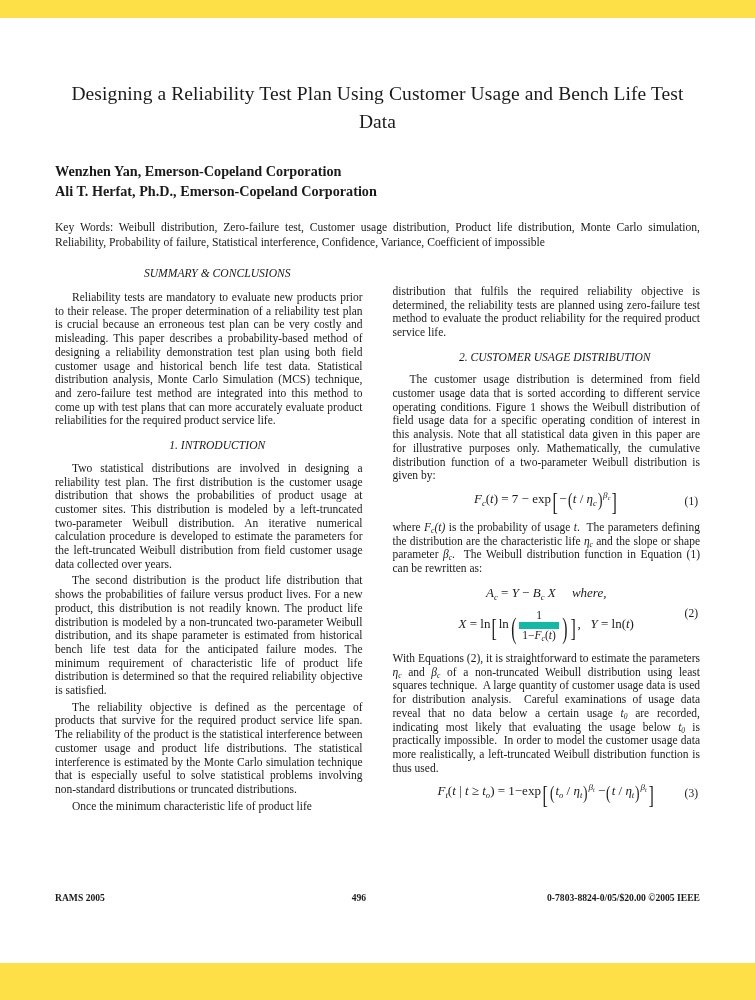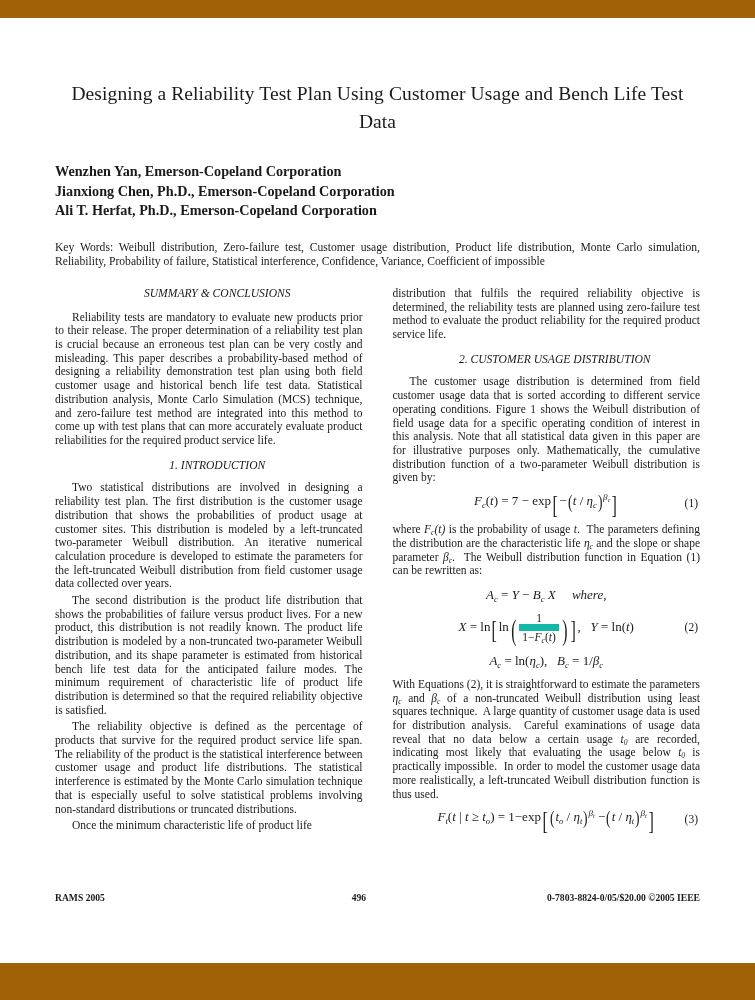--- a/index.html
+++ b/index.html
@@ -4,21 +4,21 @@
 <style>
   html, body {
     margin: 0;
     padding: 0;
     background: #ffffff;
   }
   .page {
     position: relative;
     width: 755px;
     height: 1000px;
-    background: #a16207;
+    background: #fde047;
     font-family: "Liberation Serif", "DejaVu Serif", serif;
     color: #1a1a1a;
     overflow: hidden;
     box-sizing: border-box;
   }
   .sheet {
     position: absolute;
     left: 0;
     top: 18px;
     width: 755px;
@@ -59,20 +59,21 @@
     line-height: 14.6px;
     text-align: justify;
     text-justify: inter-word;
   }
 
   
   .columns {
     margin-top: 17px;
     display: flex;
     gap: 30px;
+    align-items: flex-end;
   }
   .col {
     width: 308px;
     font-size: 11.5px;
     line-height: 13.7px;
     text-align: justify;
     text-justify: inter-word;
   }
   .col p {
     margin: 0;
@@ -175,21 +176,20 @@
 
 <div class="page">
   <div class="sheet"></div>
 
   <div class="content">
 
     <div class="title">Designing a Reliability Test Plan Using Customer Usage and Bench Life Test Data</div>
 
     <div class="authors">
       <div class="line">Wenzhen Yan, Emerson-Copeland Corporation</div>
-      <div class="line">Jianxiong Chen, Ph.D., Emerson-Copeland Corporation</div>
       <div class="line">Ali T. Herfat, Ph.D., Emerson-Copeland Corporation</div>
     </div>
 
     <div class="keywords">Key Words: Weibull distribution, Zero-failure test, Customer usage distribution, Product life distribution, Monte Carlo simulation,  Reliability, Probability of failure, Statistical interference, Confidence, Variance, Coefficient of impossible</div>
 
     <div class="columns">
 
       <div class="col">
 
         <p class="section-head first">SUMMARY &amp; CONCLUSIONS</p>
@@ -227,24 +227,20 @@
 
         <div class="eq">
           <div class="eq-body eqline">
             <span class="mi">A</span><sub class="v">c</sub><span class="up"> = </span><span class="mi">Y</span><span class="up"> − </span><span class="mi">B</span><sub class="v">c</sub><span class="up"> </span><span class="mi">X</span>
             &nbsp;&nbsp;&nbsp;&nbsp;<span class="ital-where">where,</span>
           </div>
           <div class="eq-body eqline">
             <span class="mi">X</span><span class="up"> = ln</span><span class="brk">[</span><span class="up">ln</span><span class="bigparen">(</span><span class="frac"><span class="num up">1</span><span class="den"><span class="up">1−</span><span class="mi">F</span><sub class="v">c</sub><span class="up">(</span><span class="mi">t</span><span class="up">)</span></span></span><span class="bigparen">)</span><span class="brk">]</span><span class="up">,</span>
             &nbsp;&nbsp;<span class="mi">Y</span><span class="up"> = ln(</span><span class="mi">t</span><span class="up">)</span>
           </div>
-          <div class="eq-body eqline">
-            <span class="mi">A</span><sub class="v">c</sub><span class="up"> = ln(</span><span class="mi">η</span><sub class="v">c</sub><span class="up">),</span>
-            &nbsp;&nbsp;<span class="mi">B</span><sub class="v">c</sub><span class="up"> = 1/</span><span class="mi">β</span><sub class="v">c</sub>
-          </div>
           <span class="eq-num">(2)</span>
         </div>
 
         <p class="noindent">With Equations (2), it is straightforward to estimate the parameters <span class="mi">η</span><sub class="v">c</sub> and <span class="mi">β</span><sub class="v">c</sub> of a non-truncated Weibull distribution using least squares technique.&nbsp; A large quantity of customer usage data is used for distribution analysis.&nbsp; Careful examinations of usage data reveal that no data below a certain usage <span class="mi">t</span><sub class="v">0</sub> are recorded, indicating most likely that evaluating the usage below <span class="mi">t</span><sub class="v">0</sub> is practically impossible.&nbsp; In order to model the customer usage data more realistically, a left-truncated Weibull distribution function is thus used.</p>
 
         <div class="eq">
           <div class="eq-body">
             <span class="mi">F</span><sub class="v">t</sub><span class="up">(</span><span class="mi">t</span><span class="up"> | </span><span class="mi">t</span><span class="up"> ≥ </span><span class="mi">t</span><sub class="v">o</sub><span class="up">) = 1−exp</span><span class="brk">[</span><span class="paren">(</span><span class="mi">t</span><sub class="v">o</sub><span class="up"> / </span><span class="mi">η</span><sub class="v">t</sub><span class="paren">)</span><sup class="v">β<sub class="v">t</sub></sup><span class="up"> −</span><span class="paren">(</span><span class="mi">t</span><span class="up"> / </span><span class="mi">η</span><sub class="v">t</sub><span class="paren">)</span><sup class="v">β<sub class="v">t</sub></sup><span class="brk">]</span>
           </div>
           <span class="eq-num">(3)</span>

